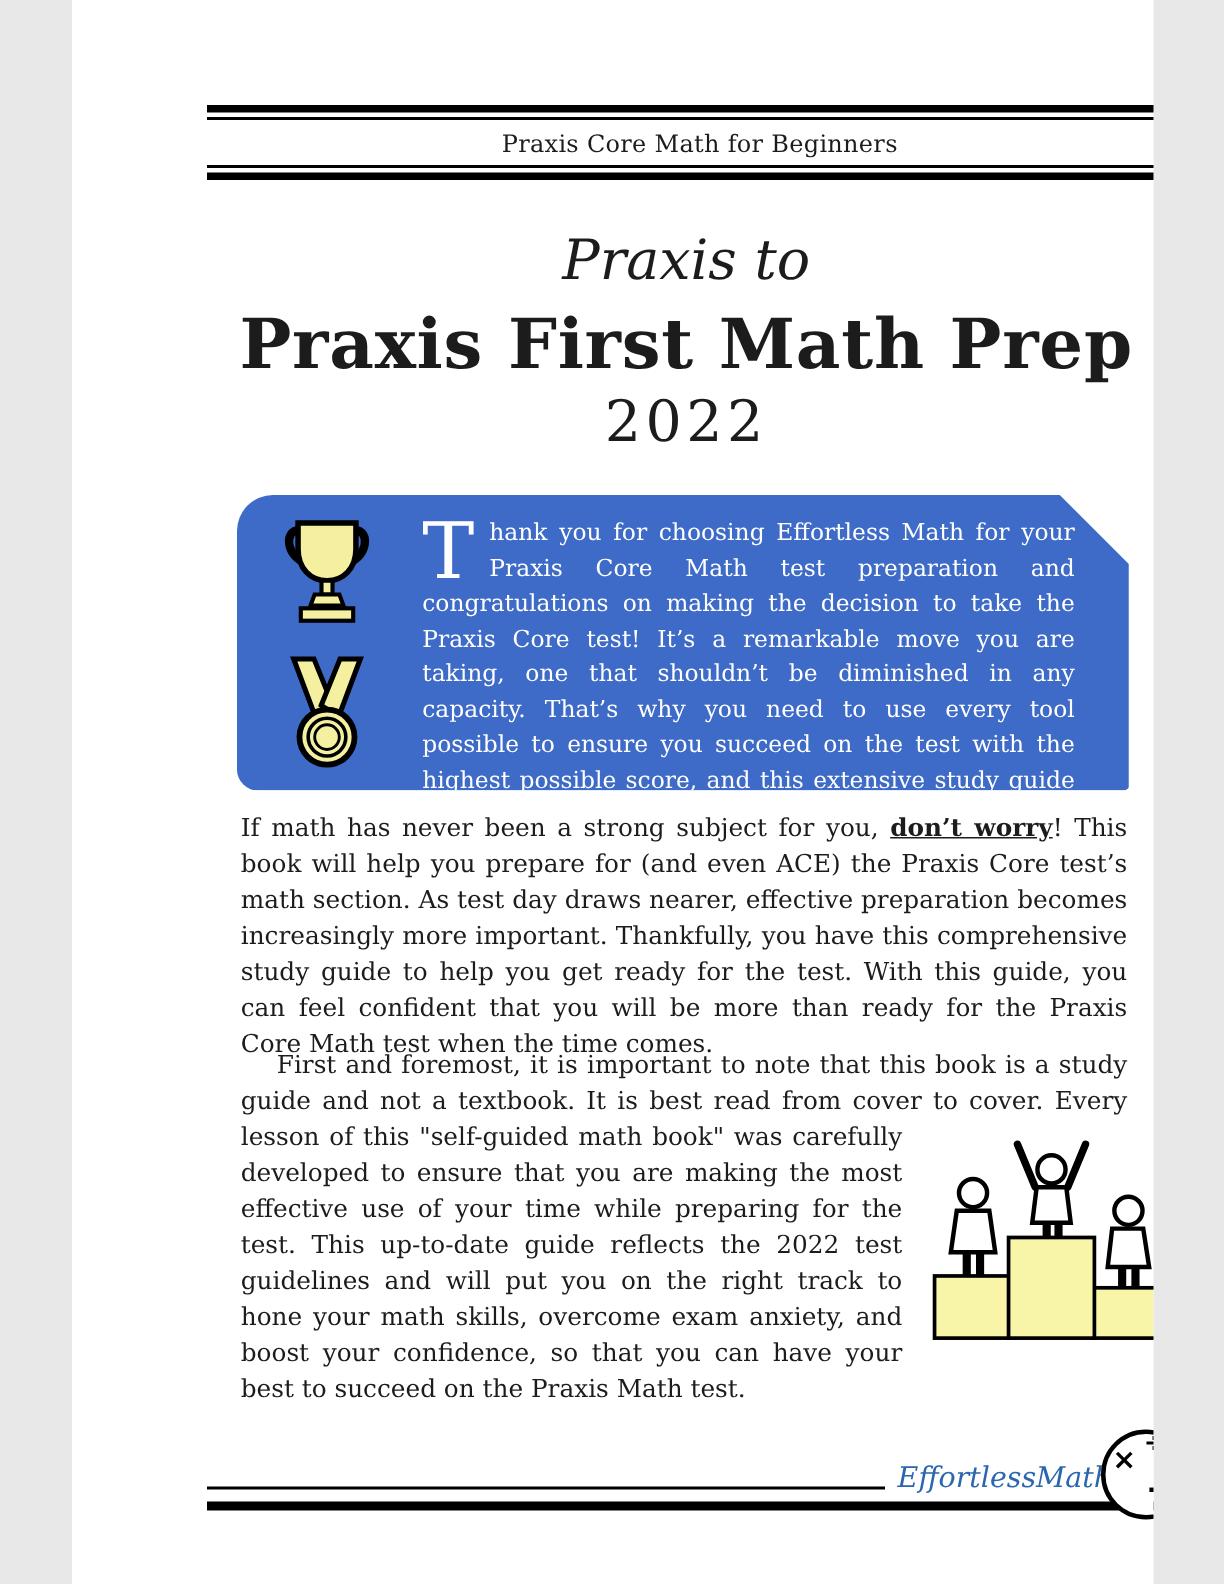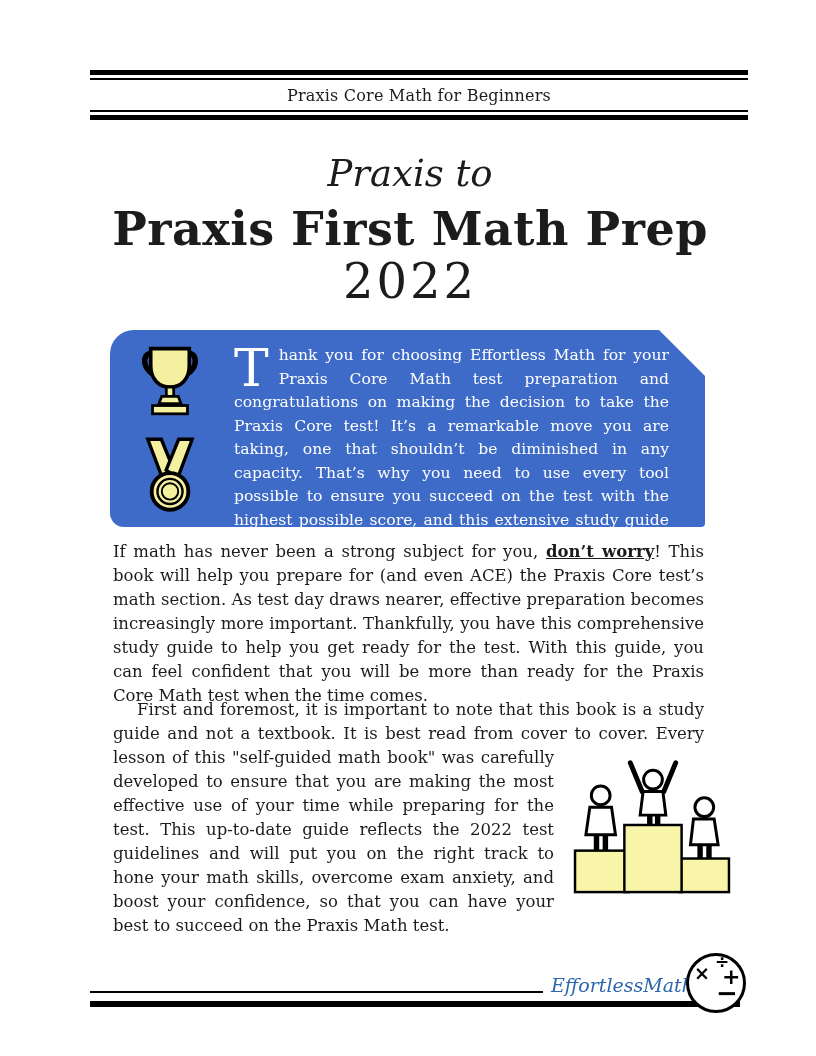--- a/index.html
+++ b/index.html
@@ -1,35 +1,35 @@
 <!DOCTYPE html>
 <html><head>
 <meta charset="utf-8">
 <style>
   html,body { margin:0; padding:0; background:#e8e8e8; }
   .page {
-    position:relative; width:816px; height:1056px; margin:0 auto;
+    position:relative; width:721px; height:1056px; margin:0 auto;
     background:#ffffff; overflow:hidden;
     font-family:"DejaVu Serif","Liberation Serif",serif; color:#1c1c1c;
   }
 
   
   .page-header { position:absolute; left:90px; top:70px; width:658px; }
   .hr-thick { height:5px; background:#000; }
   .hr-thin  { height:2px; background:#000; }
   .hr-gap   { height:3px; }
   .header-row { height:30px; display:flex; align-items:center; justify-content:center; }
   .header-title { font-size:16px; letter-spacing:0.2px; }
   .globe-badge { position:absolute; right:-28px; top:-10px; width:66px; height:76px; z-index:3; }
 
   
   .title-block { position:absolute; left:90px; top:150px; width:640px; text-align:center; }
   .welcome-line { font-style:italic; font-size:37px; line-height:48px; }
   .main-title { font-weight:bold; font-size:46px; line-height:58px; margin:2px 0 0 0; letter-spacing:0.5px; }
-  .year-line { font-size:48px; line-height:46px; letter-spacing:3px; }
+  .year-line { font-size:38px; line-height:46px; letter-spacing:3px; }
 
   
   .intro-box {
     position:absolute; left:110px; top:330px; width:595px; height:197px;
     background:#3E6BC7; border-radius:24px 0 4px 14px;
     clip-path: polygon(0 0, calc(100% - 46px) 0, 100% 46px, 100% 100%, 0 100%);
     display:flex; box-sizing:border-box; padding:14px 36px 14px 24px;
   }
   .box-icons { width:72px; margin-right:28px; display:flex; flex-direction:column; align-items:center; }
   .box-icons svg { display:block; }

